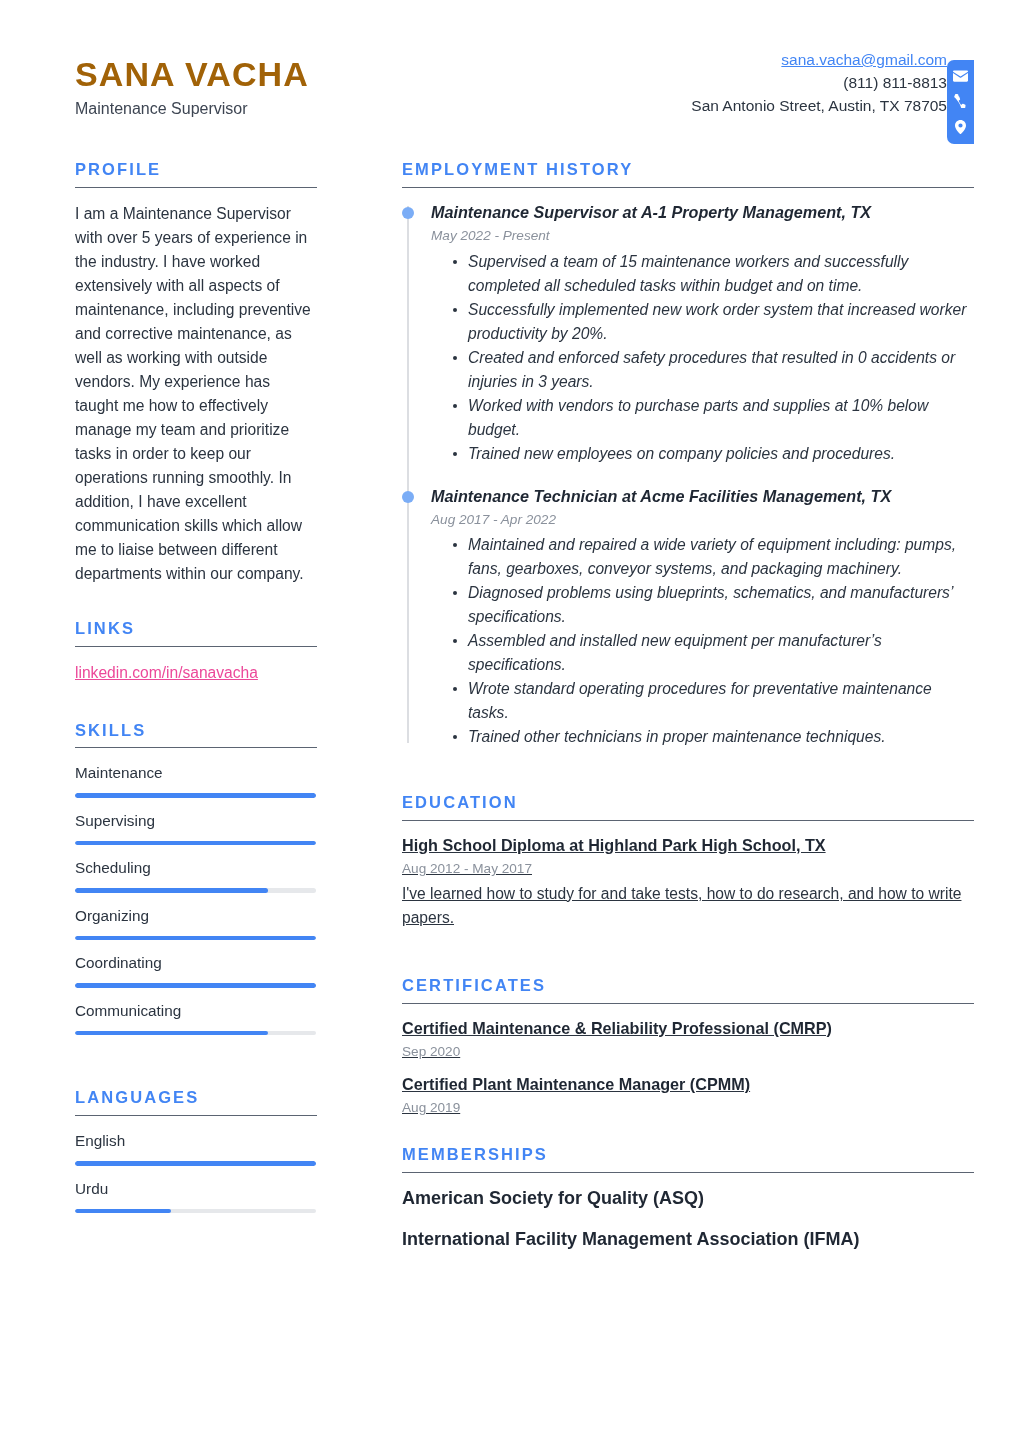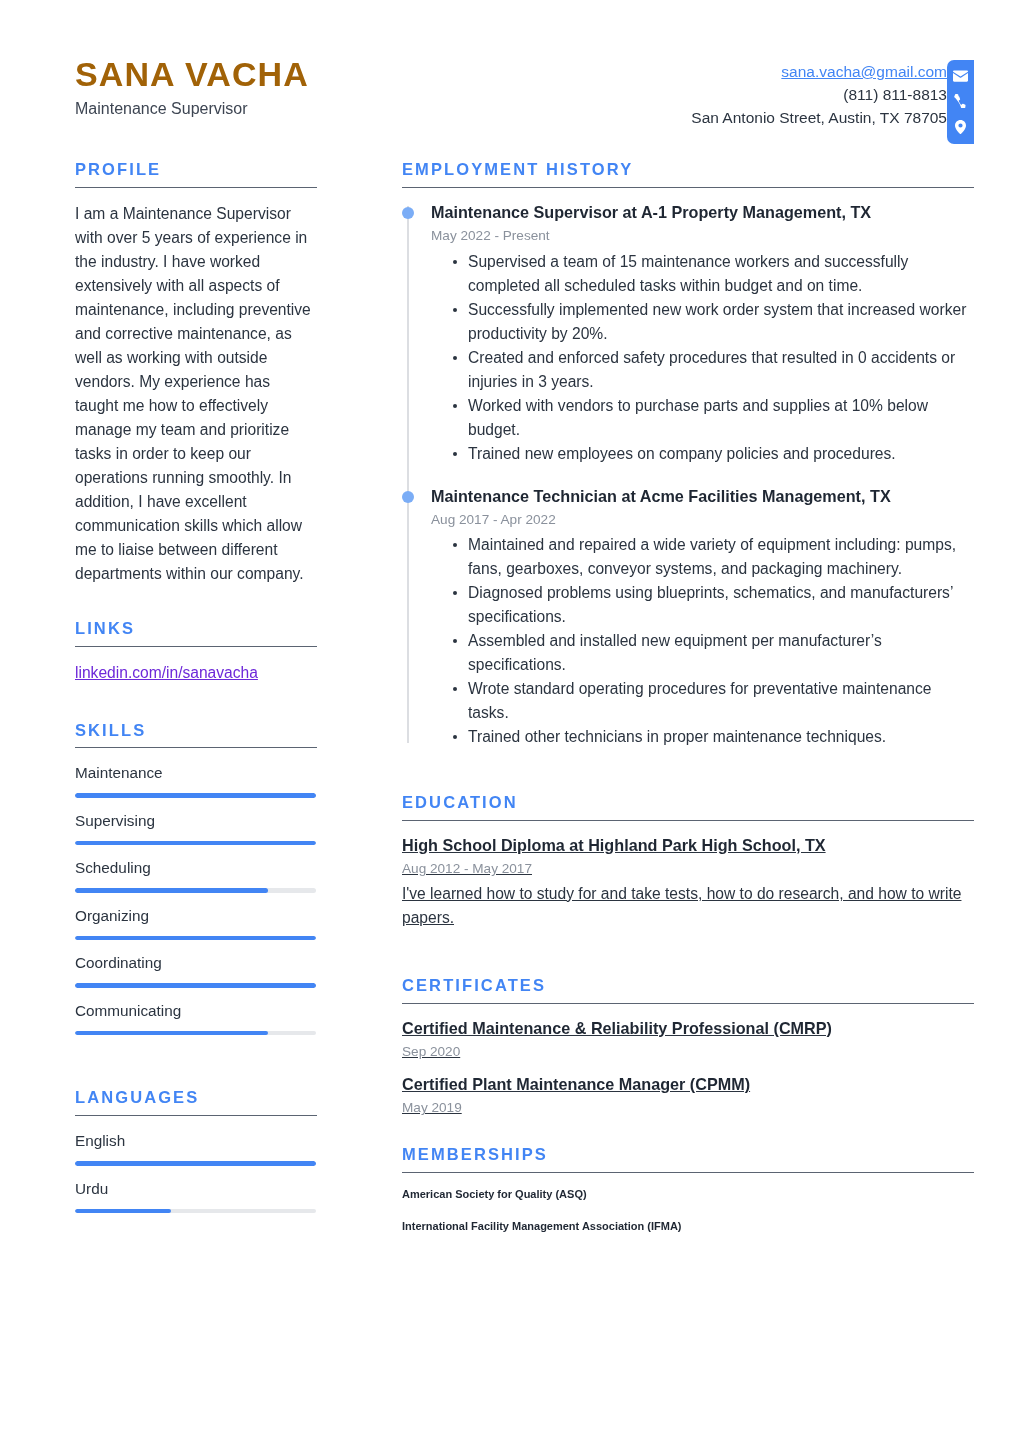--- a/index.html
+++ b/index.html
@@ -39,21 +39,21 @@
   }
   .job-title {
     font-size: 16px;
     color: #3d4552;
     margin-top: 6px;
     line-height: 1.2;
   }
   .contact-block {
     position: absolute;
     right: 77px;
-    top: 60px;
+    top: 48px;
     text-align: right;
     font-size: 15.5px;
     line-height: 23px;
     color: #2b3440;
   }
   .contact-line { white-space: nowrap; }
   .contact-email {
     color: #4285f4;
     text-decoration: underline;
   }
@@ -100,21 +100,21 @@
   }
 
   
   .profile-text {
     font-size: 15.6px;
     line-height: 24px;
     color: #2b3440;
   }
   .link-item {
     font-size: 15.6px;
-    color: #6d28d9;
+    color: #ec4899;
     text-decoration: underline;
     line-height: 24px;
   }
   .bar-row { margin-bottom: 12px; }
   .bar-label {
     font-size: 15.3px;
     color: #2b3440;
     line-height: 22px;
     margin-bottom: 9px;
   }
@@ -141,21 +141,21 @@
   }
   .timeline::before {
     content: "";
     position: absolute;
     left: 5px;
     top: 4px;
     bottom: 6px;
     width: 2px;
     background: #dcdee2;
   }
-  .job { position: relative; margin-bottom: 20px; }
+  .job { position: relative; margin-bottom: 20px; font-style: italic; }
   .job:last-child { margin-bottom: 0; }
   .job .dot {
     position: absolute;
     left: -29px;
     top: 5px;
     width: 12px;
     height: 12px;
     border-radius: 50%;
     background: #7badf6;
   }
@@ -198,21 +198,21 @@
     height: 4px;
     border-radius: 50%;
     background: #2b3440;
   }
   .simple-entry { margin-bottom: 14px; text-decoration: underline; }
   .simple-entry:last-child { margin-bottom: 0; }
   .sec-gap-edu { margin-top: 44px; }
   .sec-gap-cert { margin-top: 46px; }
   .sec-gap-mem { margin-top: 28px; }
   .mem-item {
-    font-size: 11px;
+    font-size: 18px;
     font-weight: bold;
     color: #1f2733;
     line-height: 1.3;
     margin-bottom: 18px;
   }
 </style>
 </head>
 <body>
 
 <div class="header">
@@ -376,21 +376,21 @@
 
     <div class="section sec-gap-cert">
       <div class="sec-head">CERTIFICATES</div>
       <div class="sec-rule"></div>
       <div class="simple-entry">
         <div class="entry-title">Certified Maintenance &amp; Reliability Professional (CMRP)</div>
         <div class="entry-date">Sep 2020</div>
       </div>
       <div class="simple-entry">
         <div class="entry-title">Certified Plant Maintenance Manager (CPMM)</div>
-        <div class="entry-date">May 2019</div>
+        <div class="entry-date">Aug 2019</div>
       </div>
     </div>
 
     <div class="section sec-gap-mem">
       <div class="sec-head">MEMBERSHIPS</div>
       <div class="sec-rule"></div>
       <div class="mem-item">American Society for Quality (ASQ)</div>
       <div class="mem-item">International Facility Management Association (IFMA)</div>
     </div>
 

